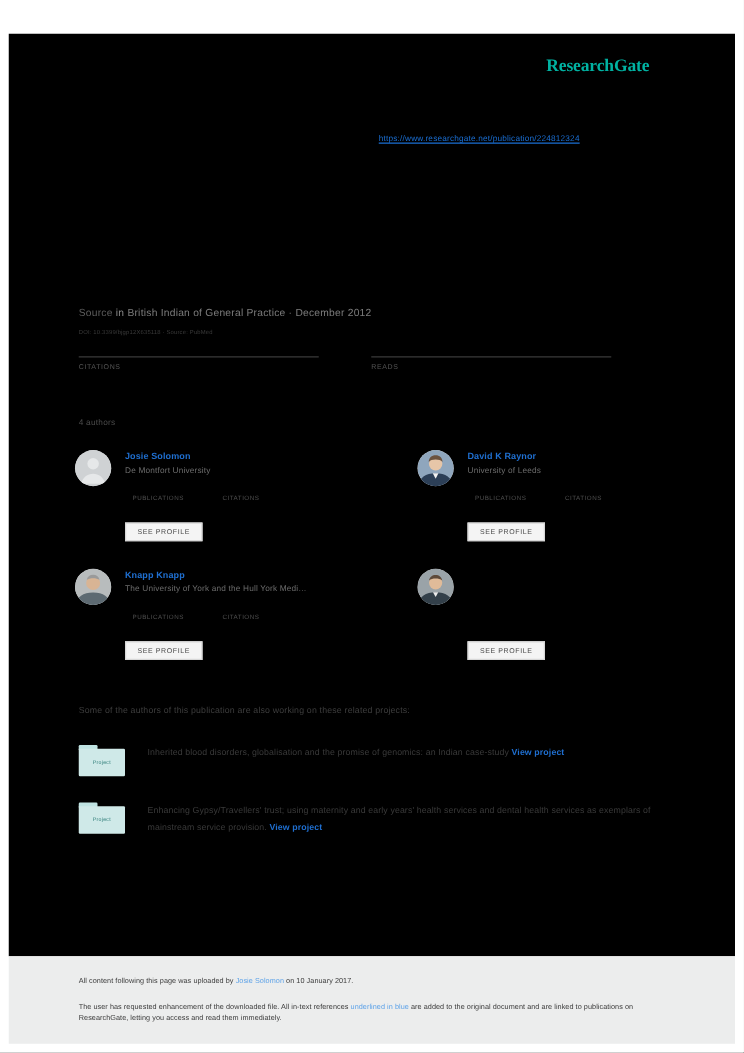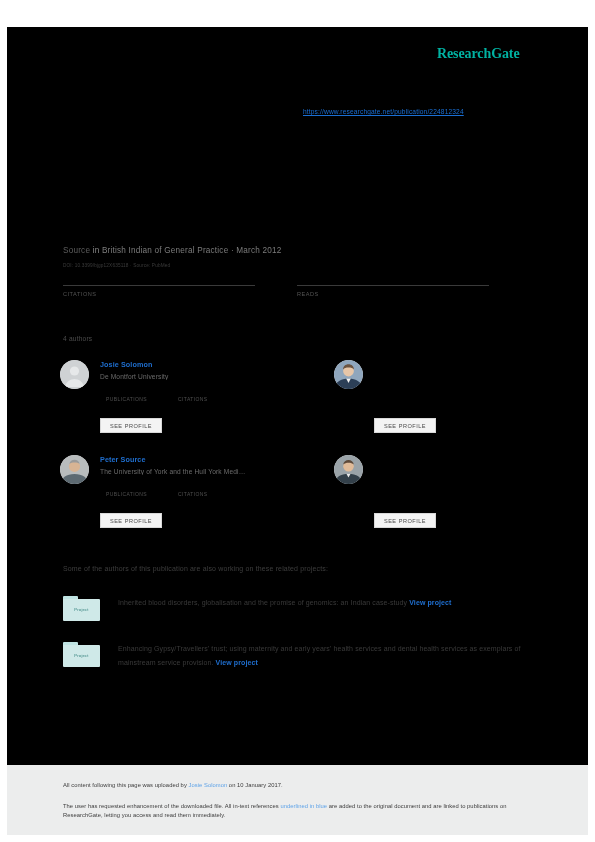--- a/index.html
+++ b/index.html
@@ -323,21 +323,21 @@
 
   <a id="pub-url" href="#">https://www.researchgate.net/publication/224812324</a>
 
   <div id="article-title"></div>
 
   <div id="article-meta">
     <span>Source</span>
     <span class="em">in</span>
     <span class="jrnl">British Indian of General Practice</span>
     <span class="jrnl">·</span>
-    <span class="jrnl">March 2012</span>
+    <span class="jrnl">December 2012</span>
   </div>
 
   <div id="article-doi">DOI: 10.3399/bjgp12X635118 · Source: PubMed</div>
 
   <div class="stat-block" id="stat-citations">
     <div class="stat-value"></div>
     <div class="stat-rule"></div>
     <div class="stat-label">CITATIONS</div>
   </div>
 
@@ -377,34 +377,48 @@
   <div class="author-card" id="author-1">
     <div class="avatar">
       <svg viewBox="0 0 29 29" xmlns="http://www.w3.org/2000/svg">
         <circle cx="14.5" cy="14.5" r="14.5" fill="#8fa6bd"></circle>
         <path d="M0 29c1.5-7 6.5-10.5 14.5-10.5S27.5 22 29 29z" fill="#2c3f57"></path>
         <circle cx="14.5" cy="11" r="5.4" fill="#e7c6a8"></circle>
         <path d="M9 9.6c0-3.3 2.3-5.4 5.5-5.4s5.5 2.1 5.5 5.4c-1.2-1.4-3.1-2-5.5-2s-4.3.6-5.5 2z" fill="#6b5340"></path>
         <path d="M12.2 18.6h4.6l-2.3 4.4z" fill="#f2f2f2"></path>
       </svg>
     </div>
+    <div class="author-body">
+      <div class="author-name">David K Raynor</div>
+      <div class="author-affil">University of Leeds</div>
+      <div class="author-stats">
+        <div class="author-stat">
+          <div class="num"></div>
+          <div class="cap">PUBLICATIONS</div>
+        </div>
+        <div class="author-stat">
+          <div class="num"></div>
+          <div class="cap">CITATIONS</div>
+        </div>
+      </div>
+    </div>
     <div class="see-profile">SEE PROFILE</div>
   </div>
 
   <div class="author-card" id="author-2">
     <div class="avatar">
       <svg viewBox="0 0 29 29" xmlns="http://www.w3.org/2000/svg">
         <circle cx="14.5" cy="14.5" r="14.5" fill="#b8bcbd"></circle>
         <path d="M0 29c1.6-6.6 6.4-10 14.5-10S27.4 22.4 29 29z" fill="#5d6a72"></path>
         <circle cx="14.5" cy="11.4" r="5.6" fill="#d8b494"></circle>
         <path d="M9.4 8.8c.6-2.6 2.6-4 5.1-4s4.5 1.4 5.1 4c-1.3-.9-3-1.3-5.1-1.3s-3.8.4-5.1 1.3z" fill="#9a9a9a"></path>
       </svg>
     </div>
     <div class="author-body">
-      <div class="author-name">Peter Source</div>
+      <div class="author-name">Knapp Knapp</div>
       <div class="author-affil">The University of York and the Hull York Medi…</div>
       <div class="author-stats">
         <div class="author-stat">
           <div class="num"></div>
           <div class="cap">PUBLICATIONS</div>
         </div>
         <div class="author-stat">
           <div class="num"></div>
           <div class="cap">CITATIONS</div>
         </div>

